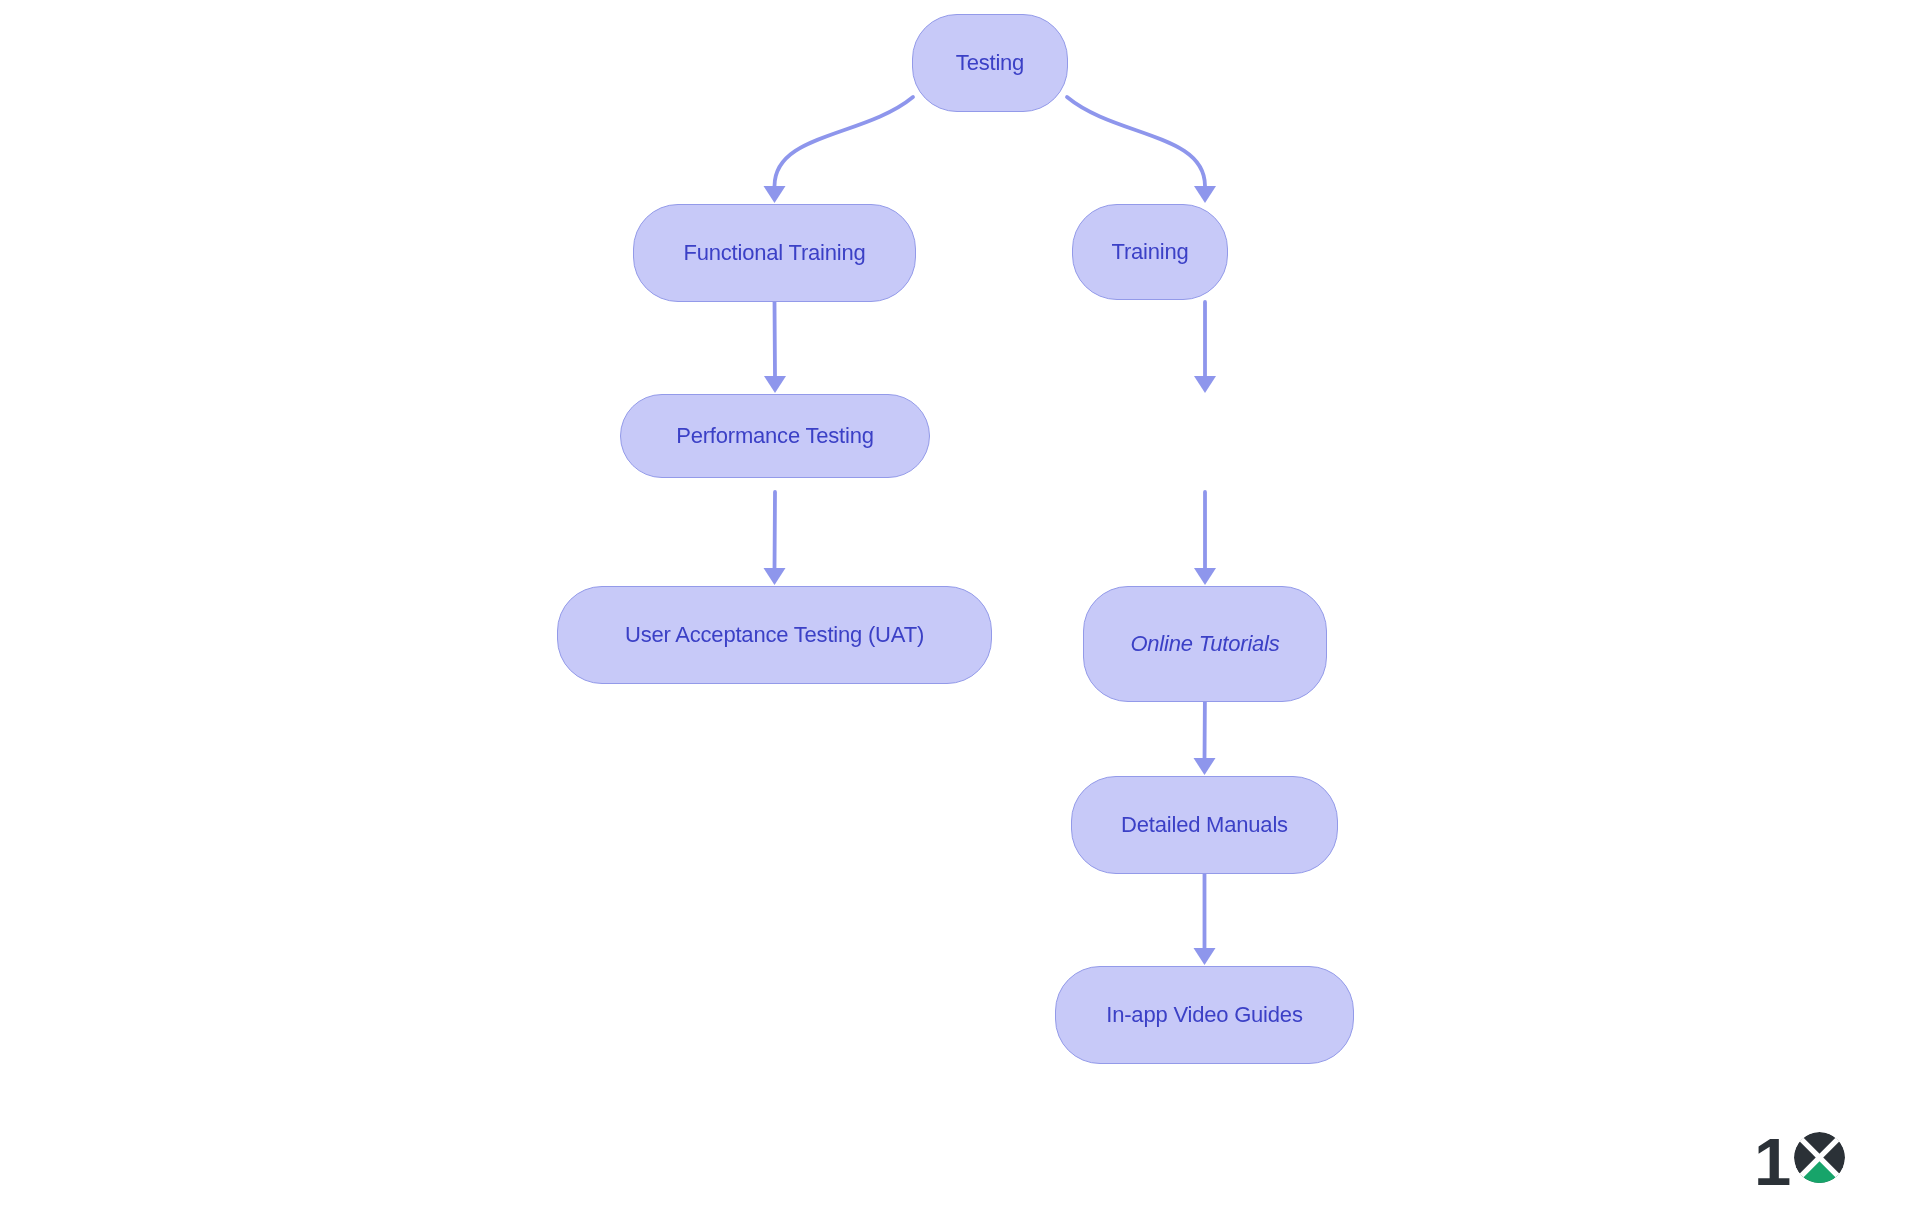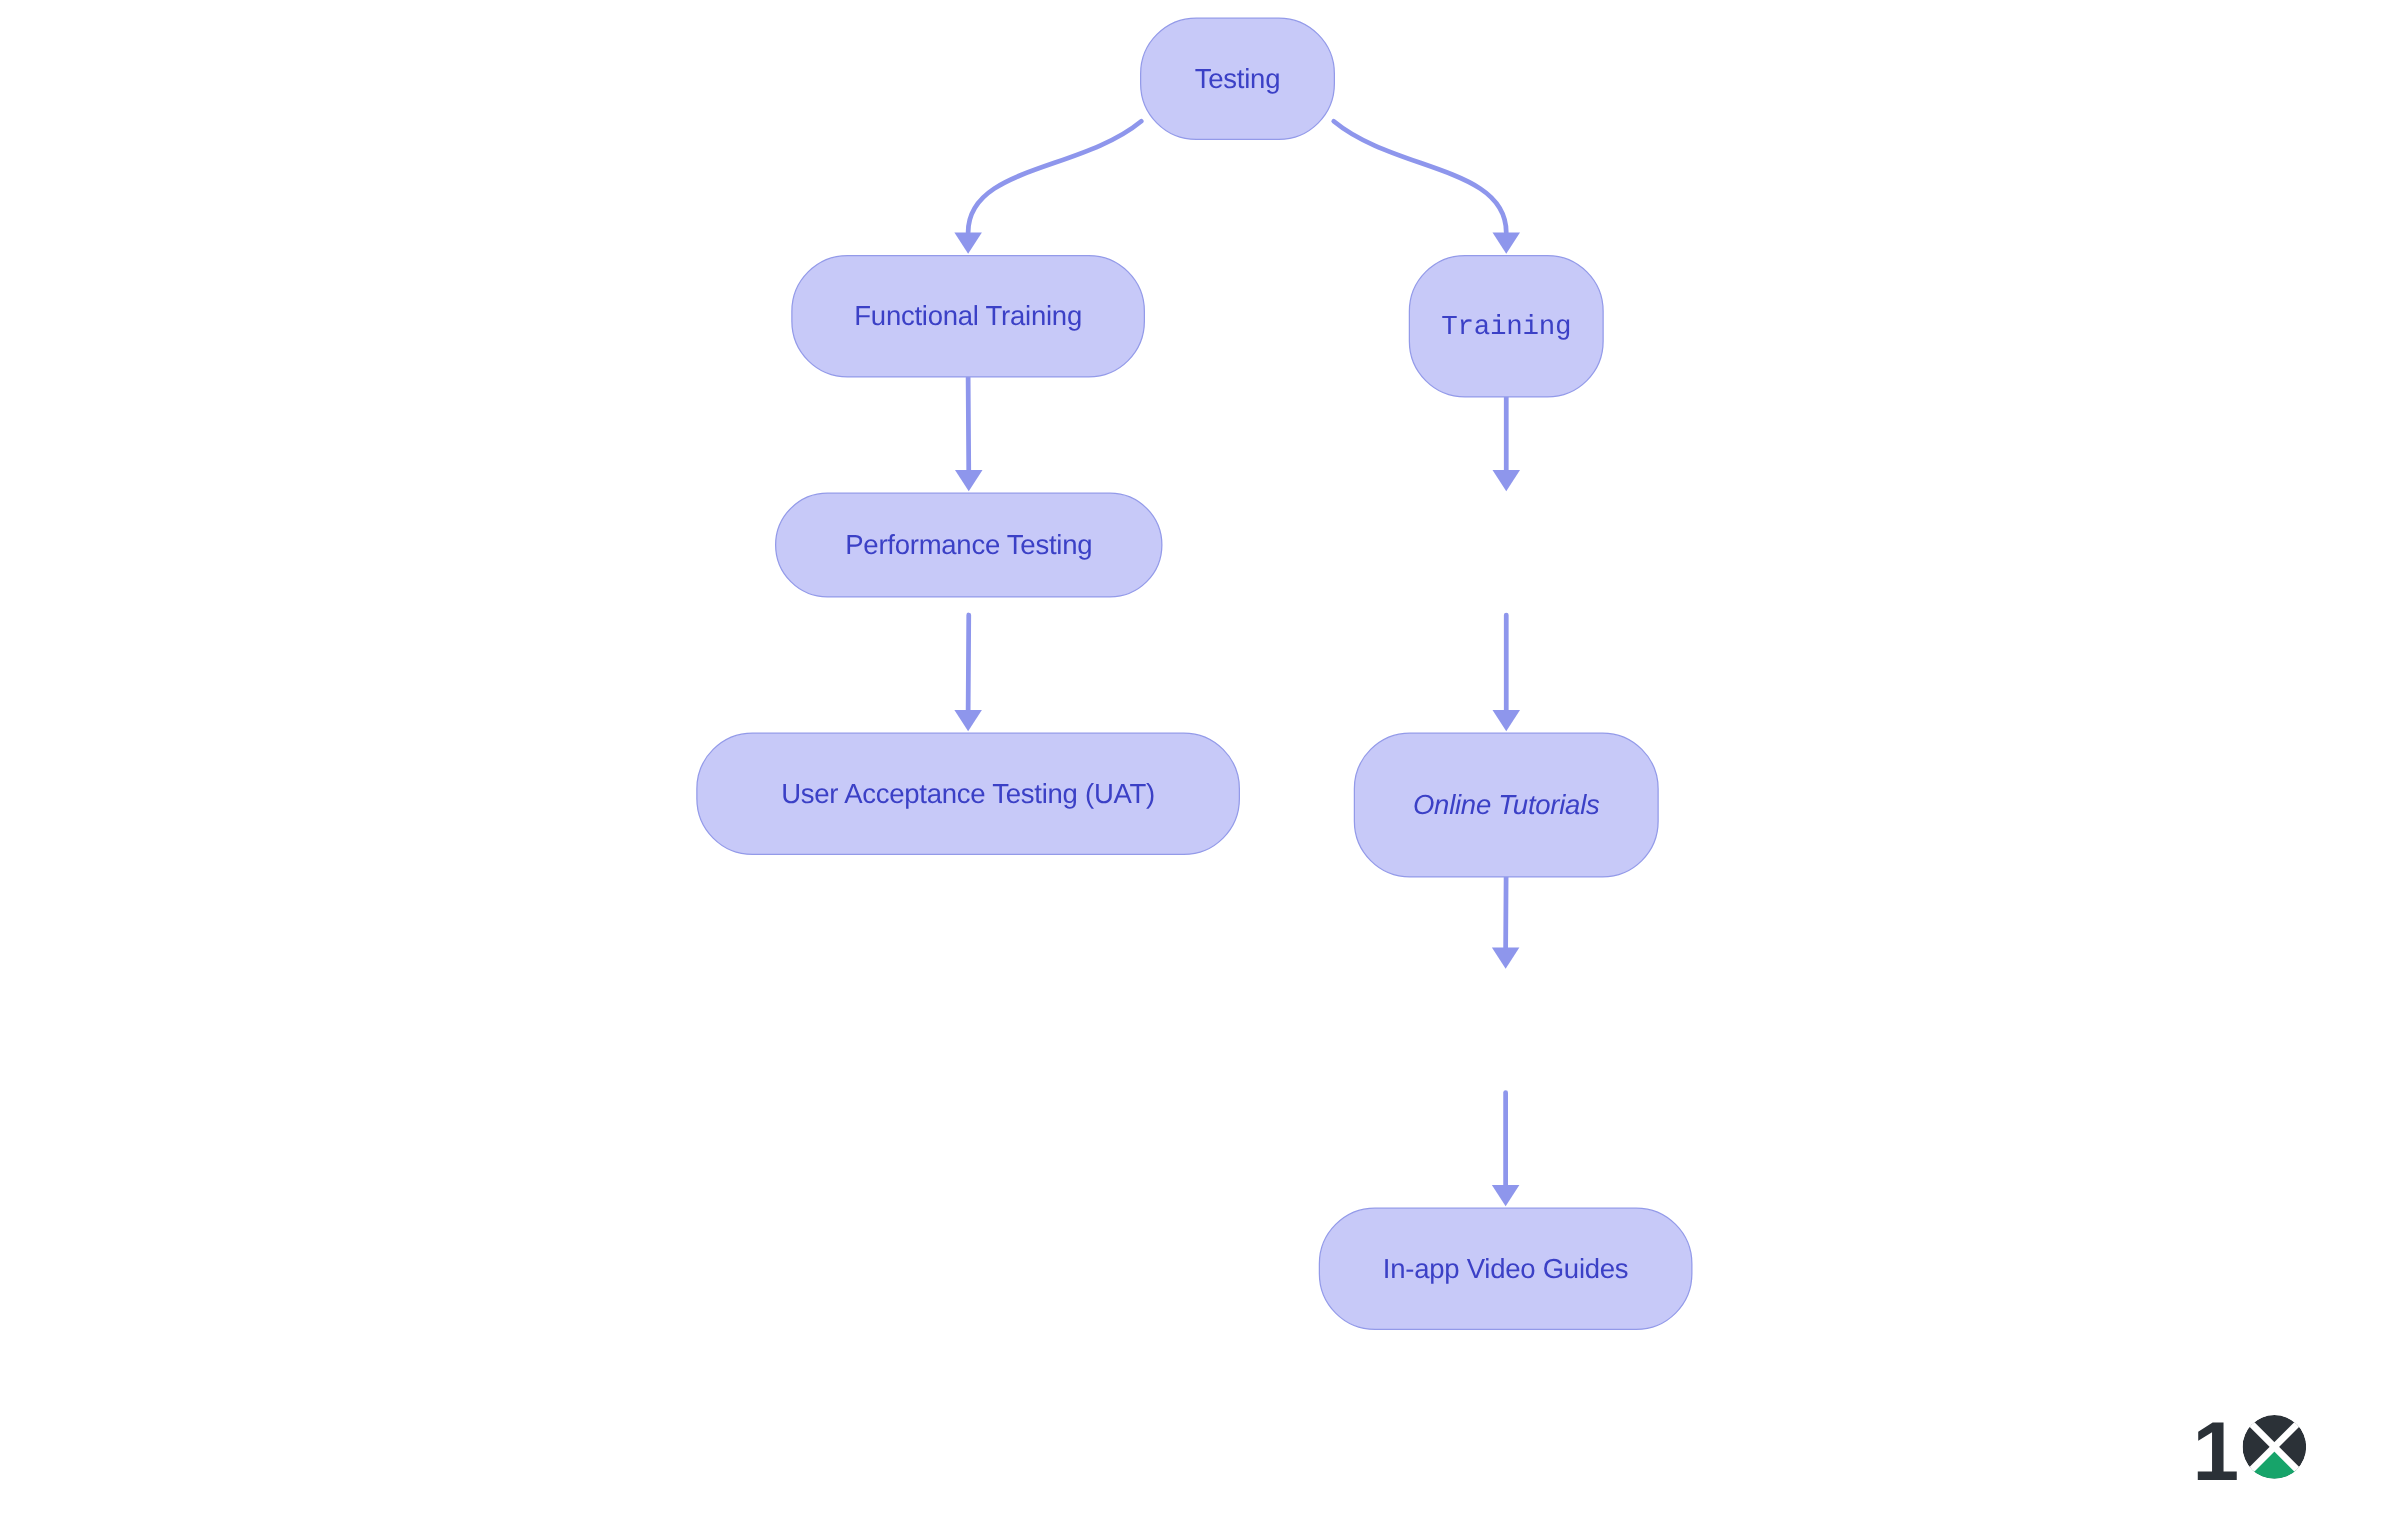--- a/index.html
+++ b/index.html
@@ -80,31 +80,34 @@
       <path d="M 1204.5 874 L 1204.5 950" fill="none" stroke="#8e96ec" stroke-width="3.8" stroke-linecap="round"></path>
       <polygon points="1204.5,965 1193.5,948 1215.5,948" fill="#8e96ec"></polygon>
     </svg>
 
   <div class="node" style="left: 912px; top: 14px; width: 156px; height: 98px;">
     <span class="node-label">Testing</span>
   </div>
   <div class="node" style="left: 633px; top: 204px; width: 283px; height: 98px;">
     <span class="node-label">Functional Training</span>
   </div>
-  <div class="node" style="left: 1127px; top: 204px; width: 156px; height: 114px; font-family: Liberation Mono, monospace;">
+  <div class="node" style="left: 1072px; top: 204px; width: 156px; height: 96px;">
     <span class="node-label">Training</span>
   </div>
   <div class="node" style="left: 620px; top: 394px; width: 310px; height: 84px;">
     <span class="node-label">Performance Testing</span>
   </div>
   <div class="node" style="left: 557px; top: 586px; width: 435px; height: 98px; text-align: center;">
     <span class="node-label">User Acceptance Testing (UAT)</span>
   </div>
   <div class="node" style="left: 1083px; top: 586px; width: 244px; height: 116px; font-style: italic;">
     <span class="node-label">Online Tutorials</span>
+  </div>
+  <div class="node" style="left: 1071px; top: 776px; width: 267px; height: 98px;">
+    <span class="node-label">Detailed Manuals</span>
   </div>
   <div class="node" style="left: 1055px; top: 966px; width: 299px; height: 98px;">
     <span class="node-label">In-app Video Guides</span>
   </div>
 
   <div class="logo">
     <span class="logo-one">1</span>
     <svg class="logo-icon" width="51" height="51" viewBox="0 0 52 52" xmlns="http://www.w3.org/2000/svg">
       <defs>
         <clipPath id="logoClip">

